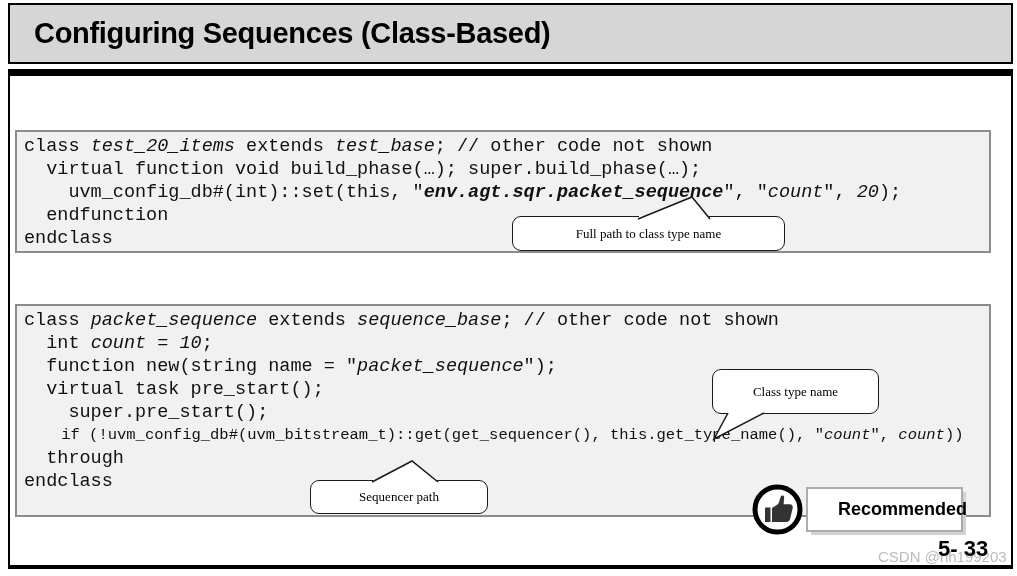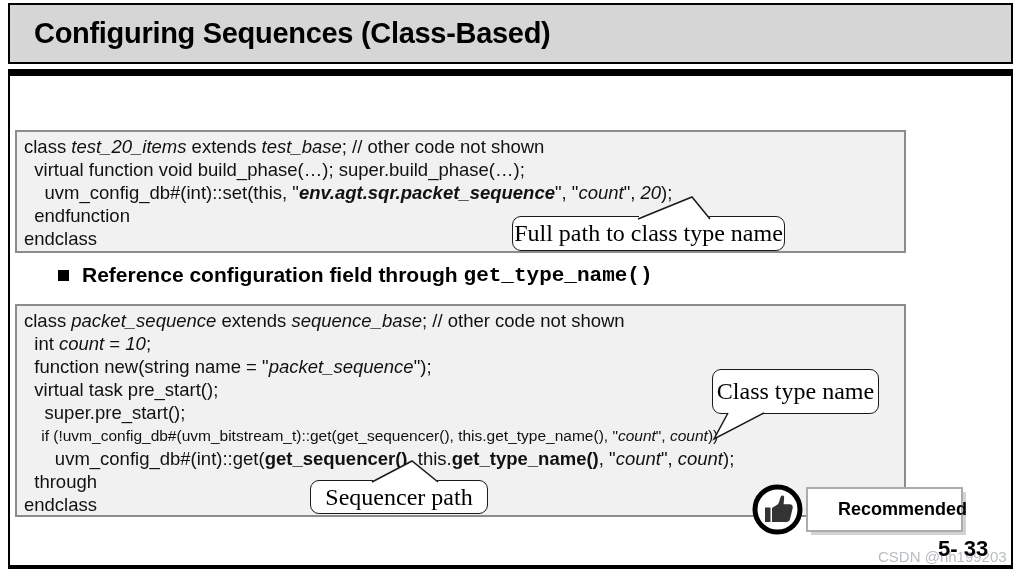--- a/index.html
+++ b/index.html
@@ -24,37 +24,37 @@
     border-left:2px solid #000;border-right:2px solid #000;border-bottom:4px solid #000;
     box-sizing:border-box;
   }
   
   .bullet-row{position:absolute;display:flex;align-items:center;}
   .bullet-sq{width:11px;height:11px;background:#000;margin-right:13px;flex:0 0 auto;}
   .bullet-text{font-size:21px;font-weight:bold;white-space:pre;}
   .bullet-code{font-family:"Liberation Mono","DejaVu Sans Mono",monospace;font-size:21px;font-weight:bold;white-space:pre;}
   
   .code-block{
-    position:absolute;left:15px;width:891px;background:#f1f1f1;
+    position:absolute;left:15px;width:976px;background:#f1f1f1;
     border:2px solid #8c8c8c;box-sizing:border-box;
     padding:3px 0 0 7px;
-    font-family:Liberation Sans, sans-serif;
+    font-family:Liberation Mono, monospace;
     font-size:18.5px;color:#111;z-index:1;
   }
   .code-line{line-height:23px;white-space:pre;}
   .code-line-sm{font-size:15.5px;}
   .c-r{font-style:normal;font-weight:normal;}
   .c-i{font-style:italic;}
   .c-b{font-weight:bold;}
   .c-bi{font-weight:bold;font-style:italic;}
   
   .callout{
     position:absolute;background:#fff;border:1.5px solid #1a1a1a;border-radius:9px;
     display:flex;align-items:center;justify-content:center;box-sizing:border-box;
-    font-family:"Liberation Serif","DejaVu Serif",serif;font-size:24px;z-index:5;
+    font-family:"Liberation Serif","DejaVu Serif",serif;font-size:13px;z-index:5;
   }
   .callout-tail{position:absolute;z-index:6;overflow:visible;}
   
   .recommended{
     position:absolute;left:806px;top:487px;width:157px;height:45px;
     background:#fff;border:2px solid #ababab;box-sizing:border-box;
     box-shadow:4px 4px 0 -1px #d2d2d2;
     display:flex;align-items:center;justify-content:center;
     font-size:18px;font-weight:bold;z-index:7;padding-left:36px;
   }
@@ -84,34 +84,28 @@
     </div>
 
   <div class="callout" style="left:512px;top:216px;width:273px;height:35px;">
     <span>Full path to class type name</span>
   </div>
   <svg class="callout-tail" style="left:600px;top:193px;" width="120" height="28">
     <path d="M39,25.5 H109" stroke="#ffffff" stroke-width="6" fill="none"></path>
     <path d="M38,26 L92,4 L110,26" fill="#ffffff" stroke="#1a1a1a" stroke-width="1.5"></path>
   </svg>
 
-  <div class="bullet-row" style="left:58px;top:263px;">
-    <span class="bullet-sq"></span>
-    <span class="bullet-text">Reference configuration field through </span>
-    <span class="bullet-code">get_type_name()</span>
-  </div>
 
   <div class="code-block" style="top:304px;height:213px;">
       <div class="code-line"><span class="c-r">class </span><span class="c-i">packet_sequence</span><span class="c-r"> extends </span><span class="c-i">sequence_base</span><span class="c-r">; // other code not shown</span></div>
       <div class="code-line"><span class="c-r">  int </span><span class="c-i">count</span><span class="c-r"> = </span><span class="c-i">10</span><span class="c-r">;</span></div>
       <div class="code-line"><span class="c-r">  function new(string name = "</span><span class="c-i">packet_sequence</span><span class="c-r">");</span></div>
       <div class="code-line"><span class="c-r">  virtual task pre_start();</span></div>
       <div class="code-line"><span class="c-r">    super.pre_start();</span></div>
       <div class="code-line code-line-sm"><span class="c-r">    if (!uvm_config_db#(uvm_bitstream_t)::get(get_sequencer(), this.get_type_name(), "</span><span class="c-i">count</span><span class="c-r">", </span><span class="c-i">count</span><span class="c-r">))</span></div>
-      <div class="code-line"><span class="c-r">      uvm_config_db#(int)::get(</span><span class="c-b">get_sequencer()</span><span class="c-r">, this.</span><span class="c-b">get_type_name()</span><span class="c-r">, "</span><span class="c-i">count</span><span class="c-r">", </span><span class="c-i">count</span><span class="c-r">);</span></div>
       <div class="code-line"><span class="c-r">  through</span></div>
       <div class="code-line"><span class="c-r">endclass</span></div>
     </div>
 
   <div class="callout" style="left:712px;top:369px;width:167px;height:45px;">
     <span>Class type name</span>
   </div>
   <svg class="callout-tail" style="left:698px;top:410px;" width="90" height="32">
     <path d="M31,3 H65" stroke="#ffffff" stroke-width="6" fill="none"></path>
     <path d="M30,3 L16,29 L66,3" fill="#ffffff" stroke="#1a1a1a" stroke-width="1.5"></path>

